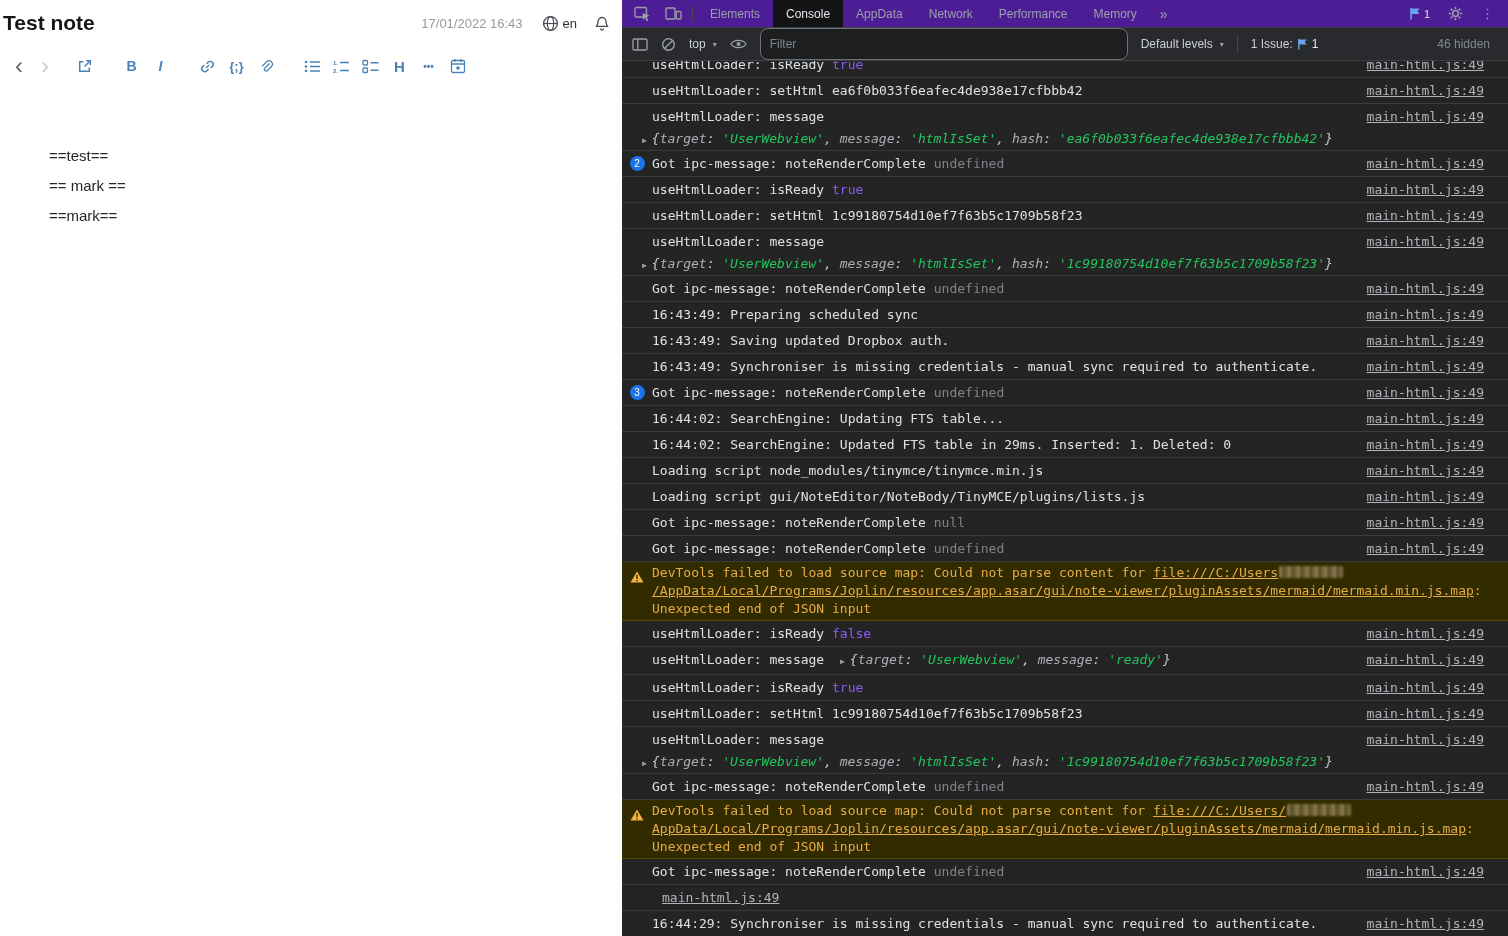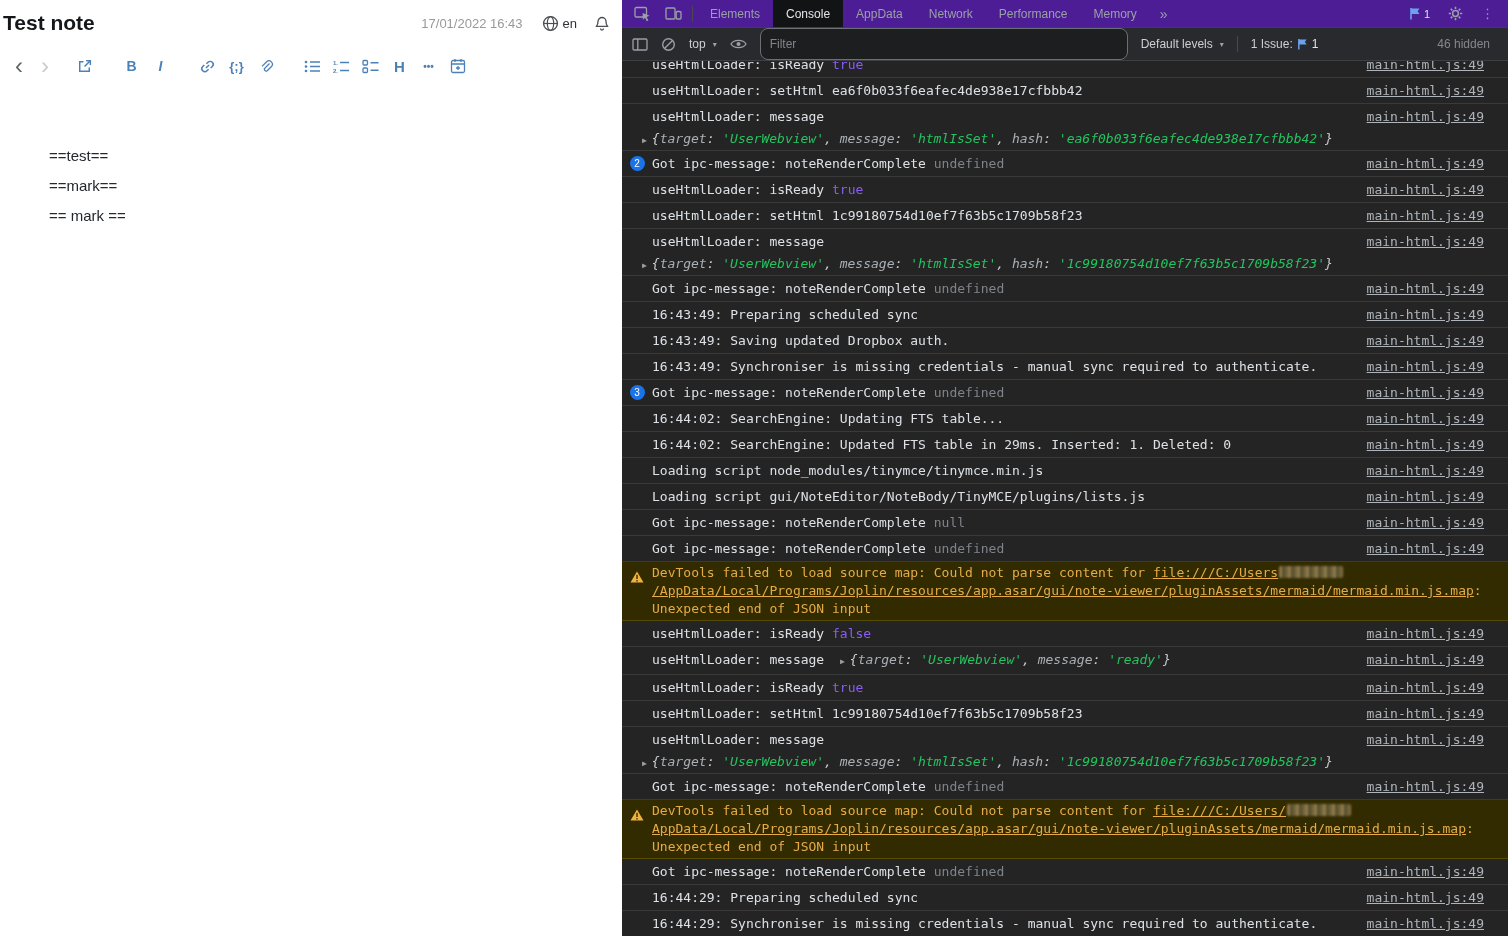--- a/index.html
+++ b/index.html
@@ -191,22 +191,22 @@
         <span class="seg-rt">
           <svg width="14" height="14" viewBox="0 0 14 14" fill="#b8bdc2">
               <path d="M1.5 12.5 L2.3 9.6 L10 1.9 a1.2 1.2 0 0 1 1.7 0 l0.4 0.4 a1.2 1.2 0 0 1 0 1.7 L4.4 11.7 Z"></path>
             </svg>
         </span>
       </span>
     </div>
 
     <div class="ed-body">
         <div class="ed-line">==test==</div>
+        <div class="ed-line">== mark ==</div>
         <div class="ed-line">==mark==</div>
-        <div class="ed-line">== mark ==</div>
       </div>
   </div>
 
   <div class="devtools">
 
     <div class="dt-tabbar">
       <span class="lead">
         <span class="icon-btn">
           <svg width="17" height="16" viewBox="0 0 17 16">
               <rect x="1" y="1.5" width="11.5" height="9.5" rx="1.3" fill="none" stroke="#9aa0a6" stroke-width="1.3"></rect>
@@ -488,23 +488,20 @@
         </div>
         <div class="crow log">
           <span class="gut"></span>
           <span class="msg">
             <span class="mline"><span class="seg-t">Got ipc-message: noteRenderComplete </span><span class="seg-u">undefined</span></span>
           </span>
           <span class="src">main-html.js:49</span>
         </div>
         <div class="crow log">
           <span class="gut"></span>
-          <span class="msg">
-            <span class="mline"><span class="seg-t">16:44:29: Preparing scheduled sync</span></span>
-          </span>
           <span class="src">main-html.js:49</span>
         </div>
         <div class="crow log">
           <span class="gut"></span>
           <span class="msg">
             <span class="mline"><span class="seg-t">16:44:29: Synchroniser is missing credentials - manual sync required to authenticate.</span></span>
           </span>
           <span class="src">main-html.js:49</span>
         </div>
       </div>

